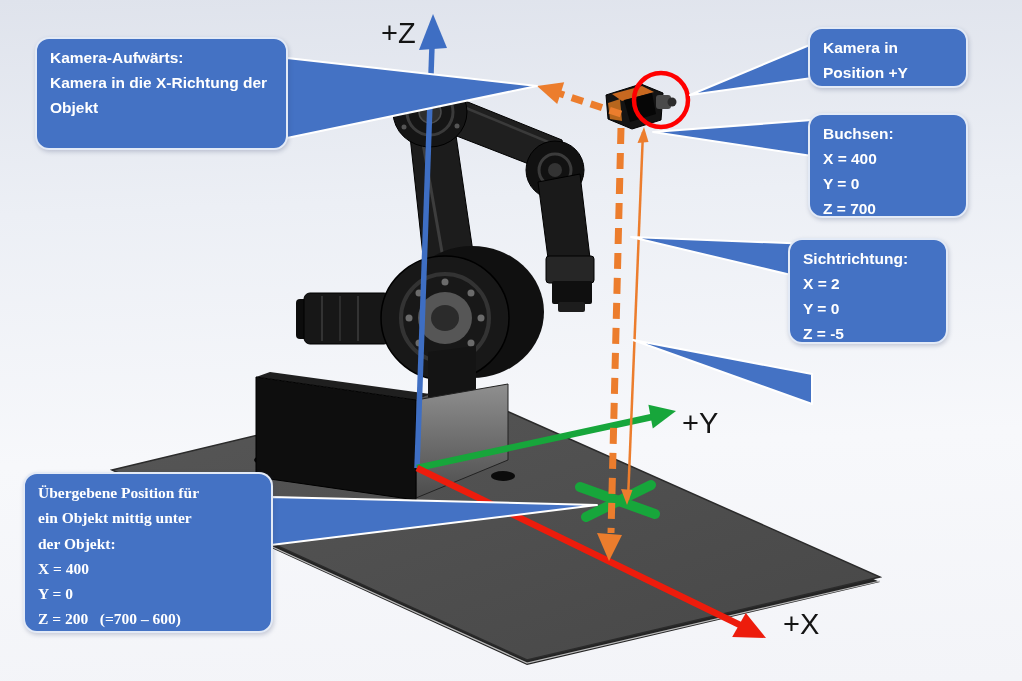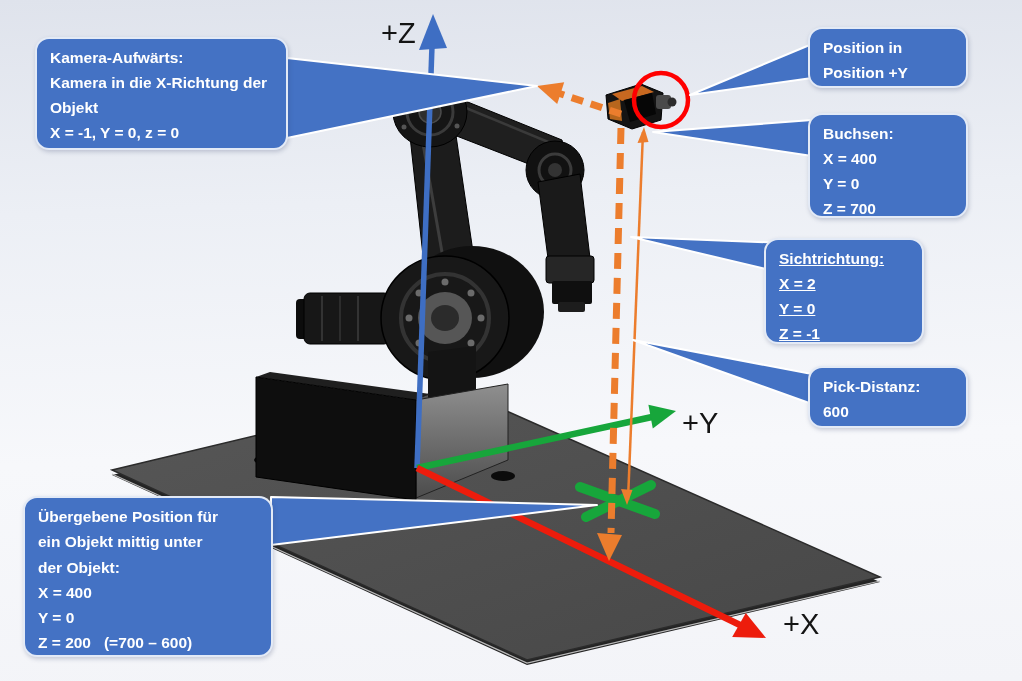--- a/index.html
+++ b/index.html
@@ -163,48 +163,43 @@
     <polygon points="812,120 812,156 653,132"></polygon>
     <polygon points="812,244 812,280 631,237"></polygon>
     <polygon points="812,374 812,404 633,340"></polygon>
   </g>
 </svg>
 
 <div class="callout" style="left:35px;top:37px;width:253px;height:113px;">
   <div class="line">Kamera-Aufwärts:</div>
   <div class="line">Kamera in die X-Richtung der</div>
   <div class="line">Objekt</div>
-  <div class="line">X = -1, Y = 0, z = 0</div>
 </div>
 
 <div class="callout" style="left:808px;top:27px;width:160px;height:61px;">
-  <div class="line">Position in</div>
+  <div class="line">Kamera in</div>
   <div class="line">Position +Y</div>
 </div>
 
 <div class="callout" style="left:808px;top:113px;width:160px;height:105px;">
   <div class="line">Buchsen:</div>
   <div class="line">X = 400</div>
   <div class="line">Y = 0</div>
   <div class="line">Z = 700</div>
 </div>
 
-<div class="callout" style="left:764px;top:238px;width:160px;height:106px;text-decoration:underline;">
+<div class="callout" style="left:788px;top:238px;width:160px;height:106px;">
   <div class="line">Sichtrichtung:</div>
   <div class="line">X = 2</div>
   <div class="line">Y = 0</div>
-  <div class="line">Z = -1</div>
-</div>
-
-<div class="callout" style="left:808px;top:366px;width:160px;height:62px;">
-  <div class="line">Pick-Distanz:</div>
-  <div class="line">600</div>
-</div>
-
-<div class="callout" style="left:23px;top:496px;width:250px;height:161px;line-height:25.3px;">
+  <div class="line">Z = -5</div>
+</div>
+
+
+<div class="callout" style="left:23px;top:472px;width:250px;height:161px;line-height:25.3px;font-family:Liberation Serif, serif;">
   <div class="line">Übergebene Position für</div>
   <div class="line">ein Objekt mittig unter</div>
   <div class="line">der Objekt:</div>
   <div class="line">X = 400</div>
   <div class="line">Y = 0</div>
   <div class="line">Z = 200   (=700 – 600)</div>
 </div>
 
 </div>
 

